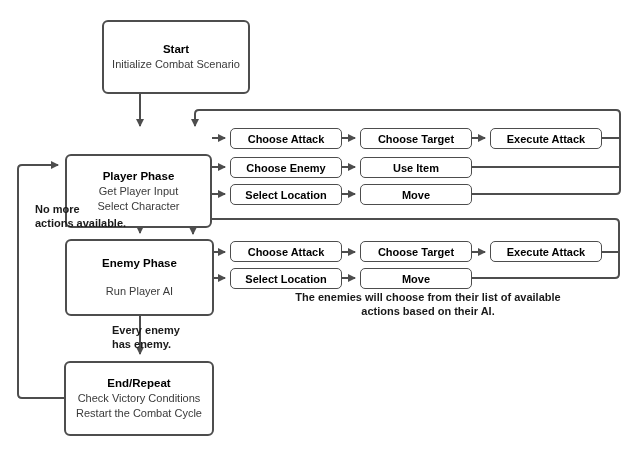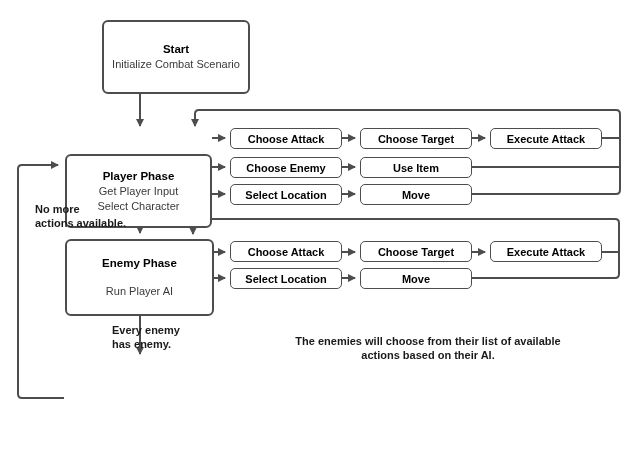--- a/index.html
+++ b/index.html
@@ -21,21 +21,21 @@
     border:1.5px solid #4d4d4d;border-radius:5px;
     display:flex;justify-content:center;align-items:center;
     font-weight:bold;color:#000000;font-size:11px;z-index:2;white-space:nowrap;
   }
   .edge-label{
     position:absolute;font-weight:bold;color:#1a1a1a;font-size:11px;
     line-height:13.5px;z-index:3;white-space:nowrap;
   }
   .note{
     position:absolute;font-weight:bold;color:#1a1a1a;font-size:11px;
-    line-height:14px;text-align:center;z-index:3;margin-top:44px;
+    line-height:14px;text-align:center;z-index:3;
   }
 </style>
 </head>
 <body>
 
 <div id="canvas">
 
   <svg id="wires" viewBox="0 0 640 454" xmlns="http://www.w3.org/2000/svg">
     <defs>
       <marker id="arw" markerWidth="9" markerHeight="9" refX="7" refY="4" orient="auto" markerUnits="userSpaceOnUse">
@@ -86,20 +86,25 @@
     <div class="ttl">Player Phase</div>
     <div class="ln">Get Player Input</div>
     <div class="ln">Select Character</div>
   </div>
 
   <div class="node" style="left:65px;top:239px;width:149px;height:77px;gap:13px;">
     <div class="ttl">Enemy Phase</div>
     <div class="ln">Run Player AI</div>
   </div>
 
+  <div class="node" style="left:64px;top:361px;width:150px;height:75px;">
+    <div class="ttl">End/Repeat</div>
+    <div class="ln">Check Victory Conditions</div>
+    <div class="ln">Restart the Combat Cycle</div>
+  </div>
 
   <div class="action" style="left:230px;top:128px;width:112px;height:21px;">Choose Attack</div>
   <div class="action" style="left:360px;top:128px;width:112px;height:21px;">Choose Target</div>
   <div class="action" style="left:490px;top:128px;width:112px;height:21px;">Execute Attack</div>
 
   <div class="action" style="left:230px;top:157px;width:112px;height:21px;">Choose Enemy</div>
   <div class="action" style="left:360px;top:157px;width:112px;height:21px;">Use Item</div>
 
   <div class="action" style="left:230px;top:184px;width:112px;height:21px;">Select Location</div>
   <div class="action" style="left:360px;top:184px;width:112px;height:21px;">Move</div>

